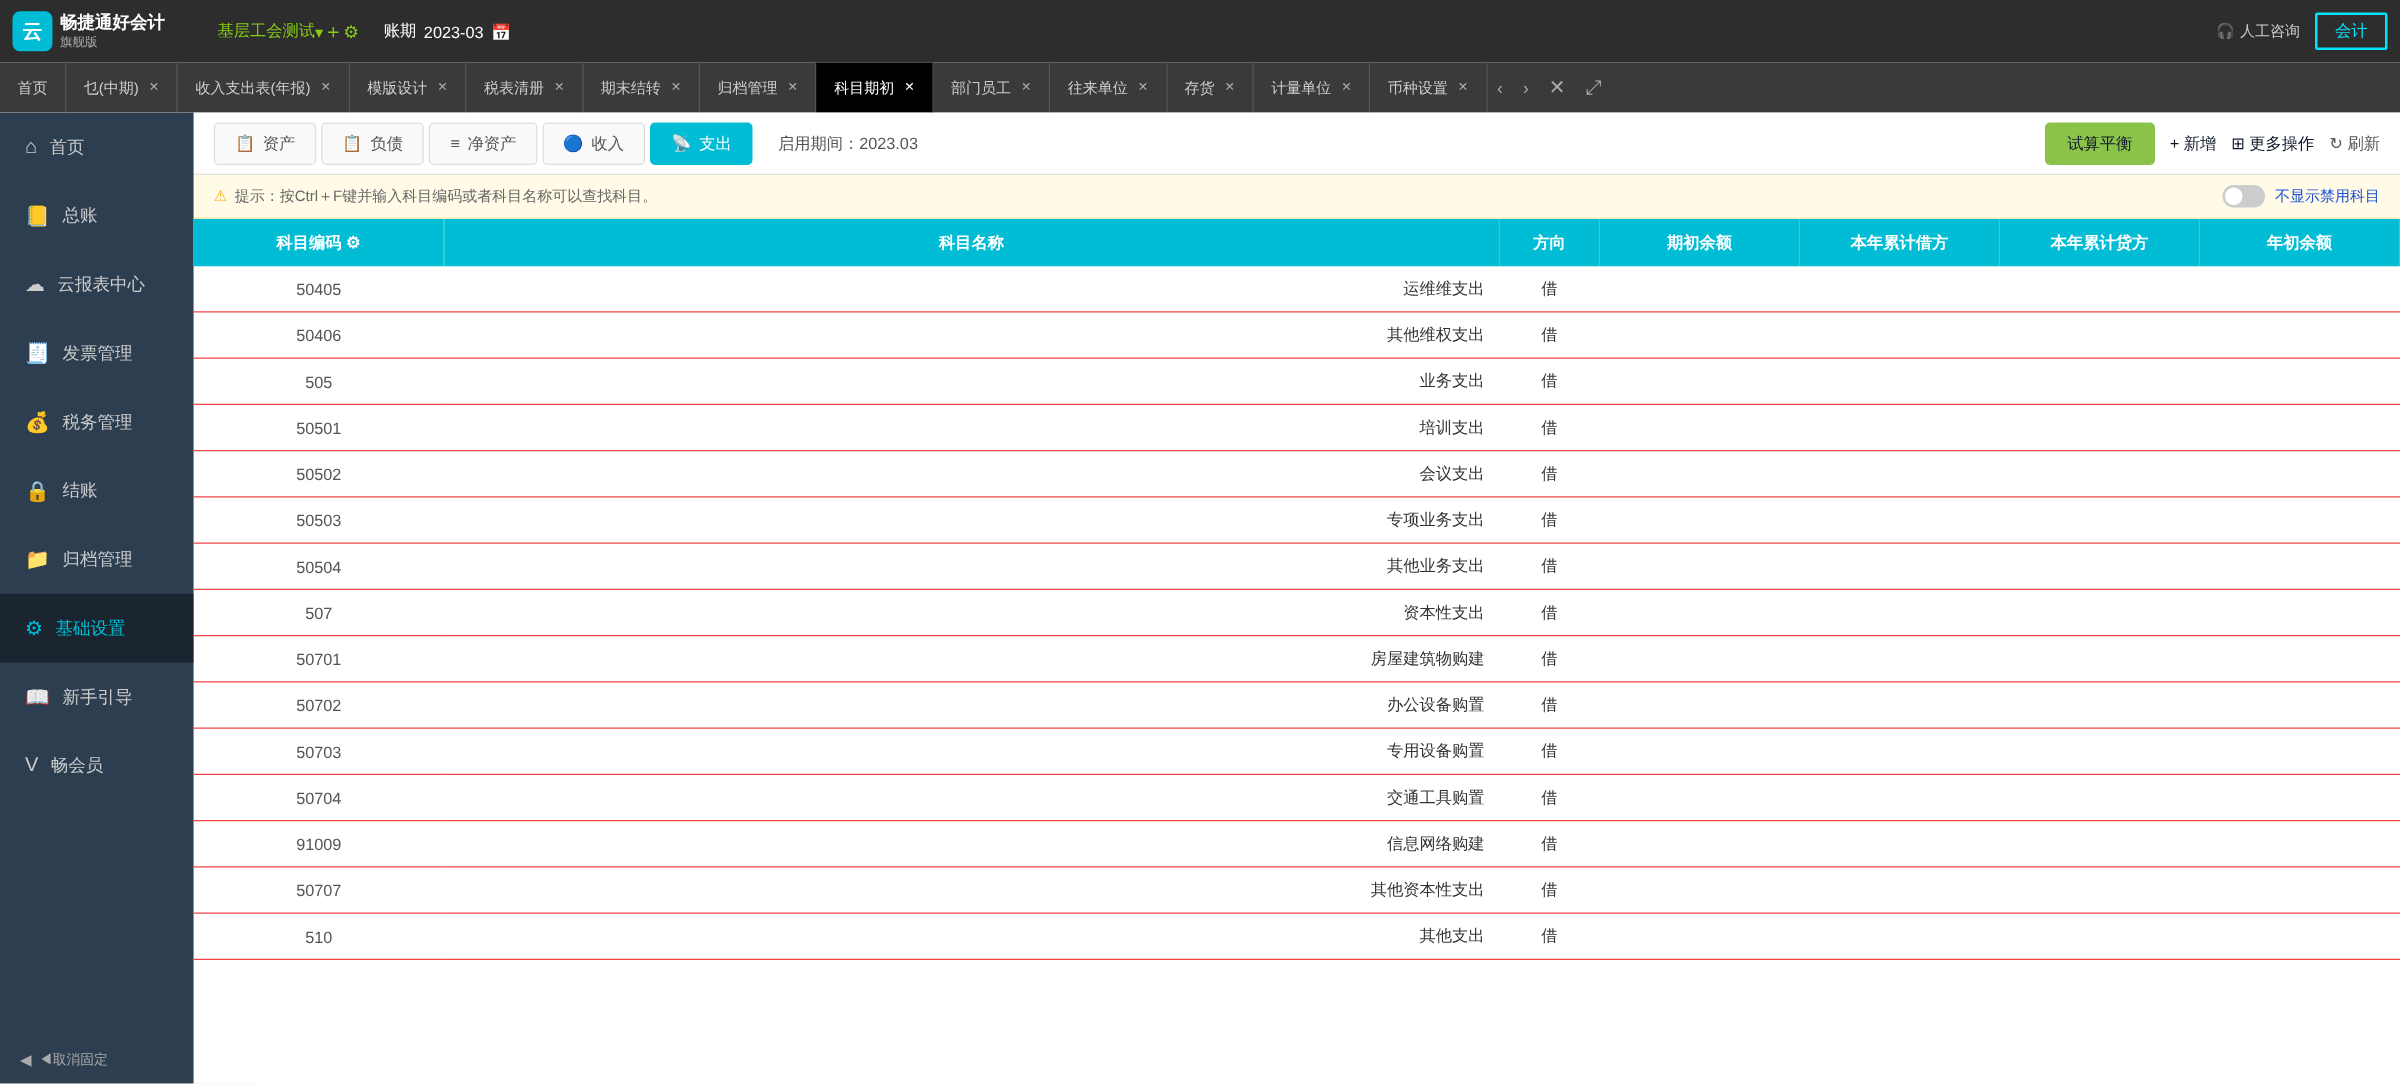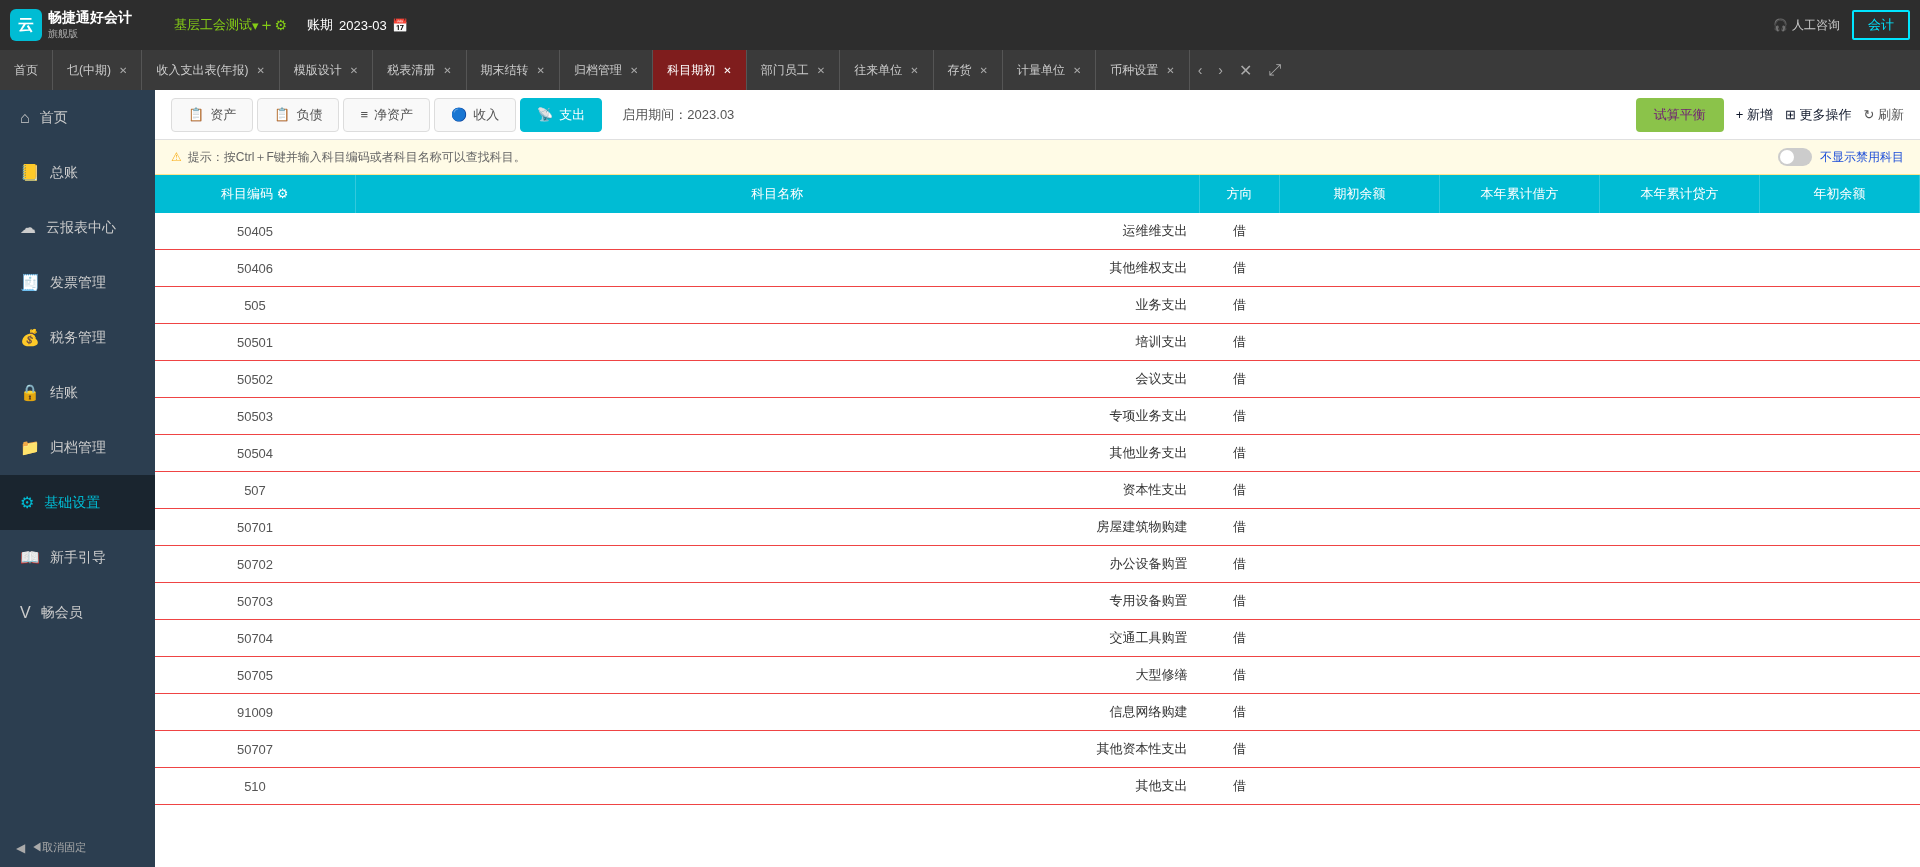--- a/index.html
+++ b/index.html
@@ -89,21 +89,21 @@
       align-items: center;
       padding: 0 14px;
       color: #ccc;
       font-size: 12px;
       cursor: pointer;
       white-space: nowrap;
       gap: 4px;
       border-right: 1px solid #555;
     }
     .tab-item.active {
-      background: #7f1d1d;
+      background: #000000;
       color: white;
     }
     .tab-item .close-x {
       font-size: 10px;
       color: #aaa;
       margin-left: 4px;
     }
     .tab-item.active .close-x { color: white; }
     .tab-nav-btn {
       padding: 0 8px;
@@ -212,21 +212,21 @@
     .filter-right {
       margin-left: auto;
       display: flex;
       align-items: center;
       gap: 12px;
       font-size: 13px;
       color: #555;
     }
     .calc-btn {
       background: #8bc34a;
-      color: #701a75;
+      color: #0f172a;
       border: none;
       padding: 8px 18px;
       border-radius: 4px;
       cursor: pointer;
       font-size: 13px;
       font-family: inherit;
     }
     .action-btn {
       background: none;
       border: none;
@@ -303,21 +303,21 @@
       width: 100%;
       border-collapse: collapse;
     }
     thead tr {
       background: #00bcd4;
       color: white;
     }
     thead th {
       padding: 10px 12px;
       font-size: 13px;
-      font-weight: normal;
+      font-weight: bold;
       text-align: center;
       border-right: 1px solid rgba(255,255,255,0.2);
       margin-left: 15px;
     }
     tbody tr {
       border-bottom: 1px solid #ef4444;
     }
     tbody td {
       padding: 9px 12px;
       font-size: 13px;
@@ -645,29 +645,20 @@
             <tr>
     <td>50704</td>
     <td>交通工具购置</td>
     <td>借</td>
     <td></td>
     <td></td>
     <td></td>
     <td></td>
   </tr>
             <tr>
-    <td>50705</td>
-    <td>大型修缮</td>
-    <td>借</td>
-    <td></td>
-    <td></td>
-    <td></td>
-    <td></td>
-  </tr>
-            <tr>
     <td>91009</td>
     <td>信息网络购建</td>
     <td>借</td>
     <td></td>
     <td></td>
     <td></td>
     <td></td>
   </tr>
             <tr>
     <td>50707</td>

